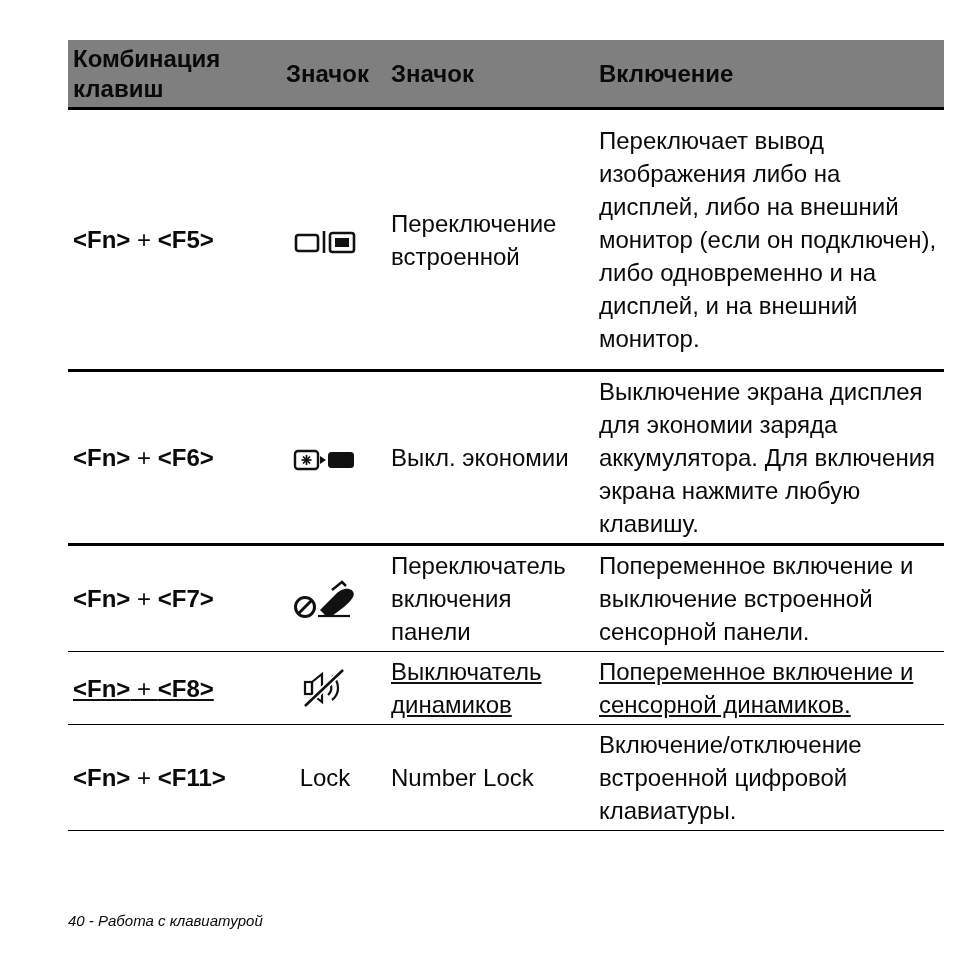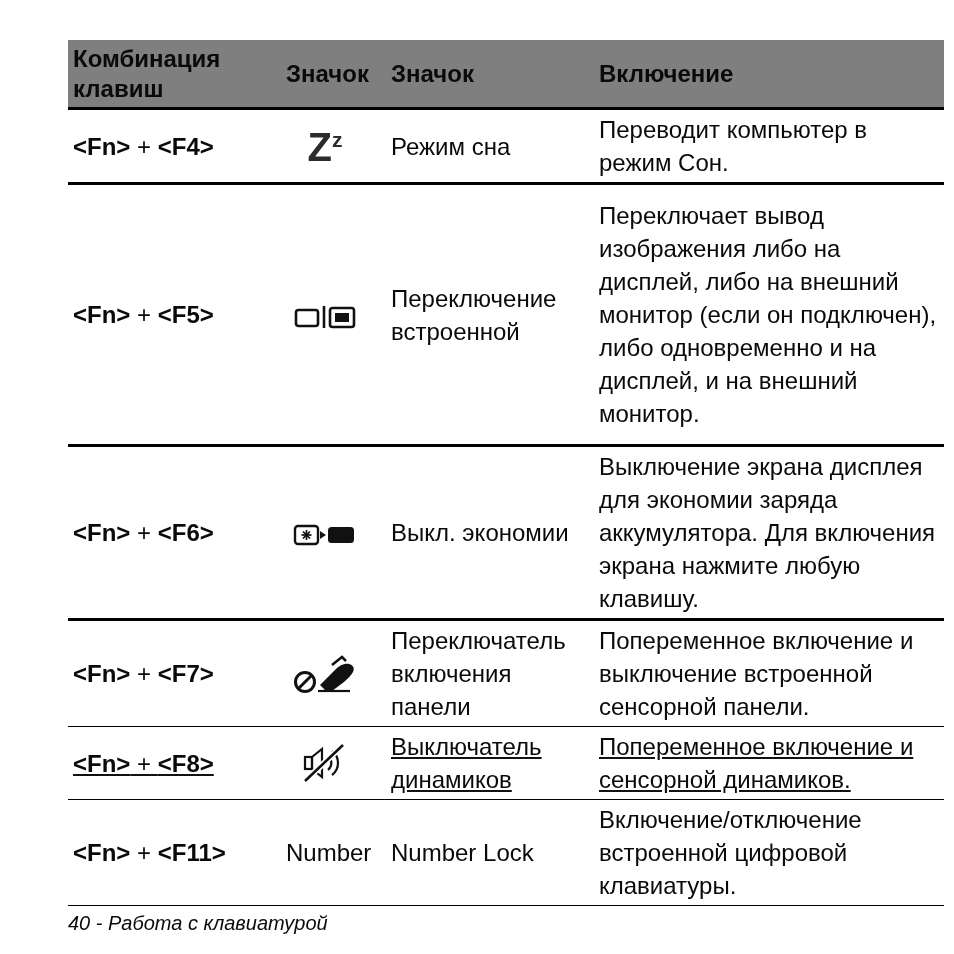--- a/index.html
+++ b/index.html
@@ -79,21 +79,21 @@
   .row-f6  { height: 164px; }
   .row-f7  { height: 100px; }
   .row-f8  { height: 71px; text-decoration: underline; }
   .row-f11 { height: 106px; }
 
   .footer {
     position: absolute;
     left: 40px;
     top: 912px;
     font-style: italic;
-    font-size: 20px;
+    font-size: 15px;
     color: #0a0a0a;
   }
   svg { display: inline-block; vertical-align: middle; }
 </style>
 </head>
 <body>
 
 <div class="page">
 
   <table class="hotkeys">
@@ -106,30 +106,20 @@
     <thead>
       <tr>
         <th>Комбинация клавиш</th>
         <th>Значок</th>
         <th>Значок</th>
         <th>Включение</th>
       </tr>
     </thead>
     <tbody>
 
-      <tr class="row-f4 r-thick">
-        <td>
-          <span class="key">&lt;Fn&gt;</span><span class="sep"> + </span><span class="key">&lt;F4&gt;</span>
-        </td>
-        <td class="icon-cell">
-          <span><span class="z-main">Z</span><span class="z-sup">z</span></span>
-        </td>
-        <td>Режим сна</td>
-        <td>Переводит компьютер в режим Сон.</td>
-      </tr>
 
       <tr class="row-f5 r-thick">
         <td>
           <span class="key">&lt;Fn&gt;</span><span class="sep"> + </span><span class="key">&lt;F5&gt;</span>
         </td>
         <td class="icon-cell">
           <svg width="62" height="28" viewBox="0 0 62 28">
             <rect x="2" y="7" width="22" height="16" rx="2.5" fill="none" stroke="#111" stroke-width="2.6"></rect>
             <line x1="30" y1="3" x2="30" y2="25" stroke="#111" stroke-width="2.6"></line>
             <rect x="36" y="5" width="24" height="19" rx="2.5" fill="none" stroke="#111" stroke-width="2.6"></rect>
@@ -194,21 +184,21 @@
         </td>
         <td>Выключатель динамиков</td>
         <td>Попеременное включение и сенсорной динамиков.</td>
       </tr>
 
       <tr class="row-f11 r-thin">
         <td>
           <span class="key">&lt;Fn&gt;</span><span class="sep"> + </span><span class="key">&lt;F11&gt;</span>
         </td>
         <td class="icon-cell">
-          <span class="numlk">Number</span>
+          <span class="numlk">Lock</span>
         </td>
         <td>Number Lock</td>
         <td>Включение/отключение встроенной цифровой клавиатуры.</td>
       </tr>
 
     </tbody>
   </table>
 
   <div class="footer">40 - Работа с клавиатурой</div>
 </div>

